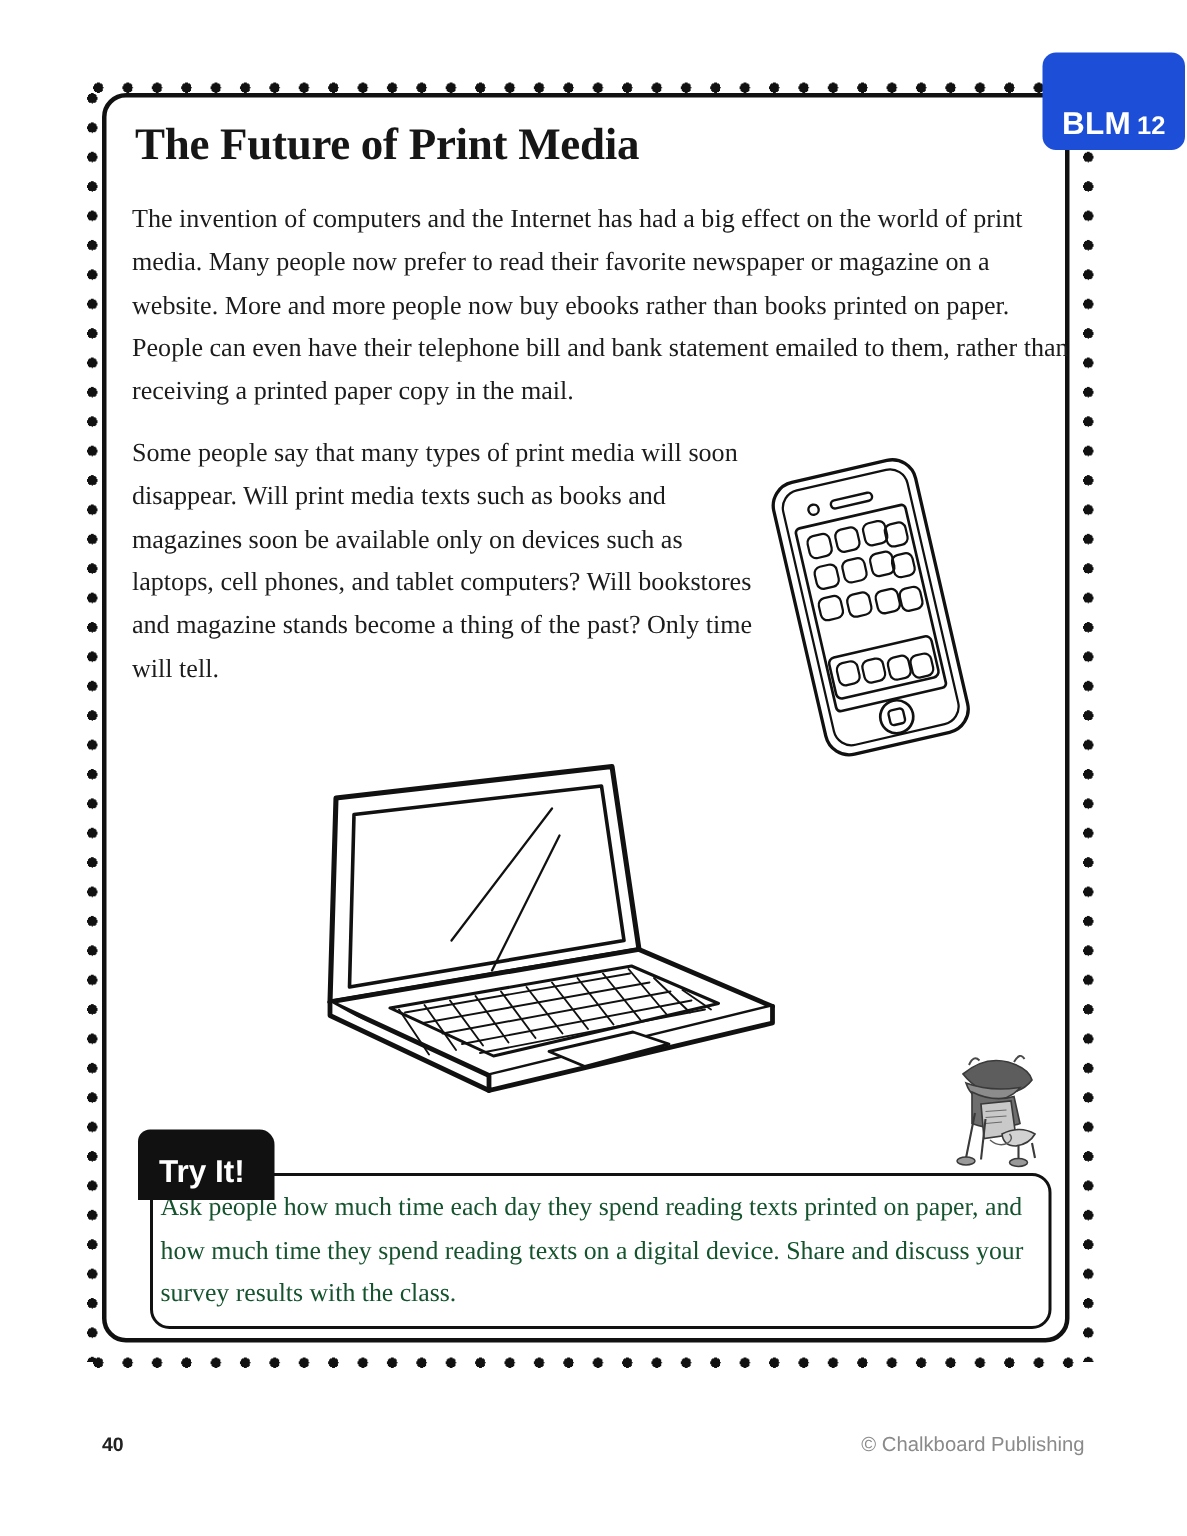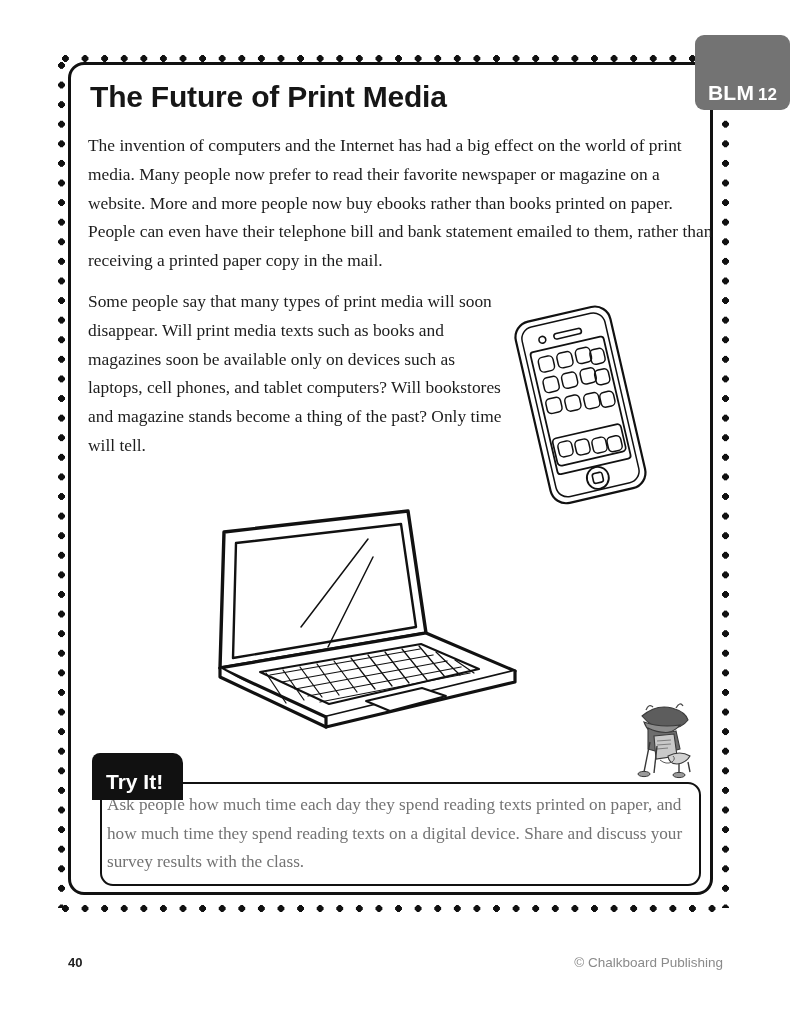--- a/index.html
+++ b/index.html
@@ -52,41 +52,41 @@
     border-radius: 16px;
     box-sizing: border-box;
     background: #fff;
   }
 
   
   #blm-badge {
     position: absolute;
     right: 1px;
     top: 35px;
-    background: #737373;
+    background: #1d4ed8;
     color: #fff;
     border-radius: 9px;
-    padding: 15px 13px 7px 13px;
+    padding: 4px 13px 7px 13px;
     font-family: "Liberation Sans", "DejaVu Sans", sans-serif;
     font-weight: bold;
     line-height: 1;
     z-index: 5;
     display: flex;
     align-items: baseline;
     gap: 4px;
   }
   #blm-badge .blm-label { font-size: 21px; letter-spacing: 0.2px; }
   #blm-badge .blm-num   { font-size: 17px; margin-top: 36px; }
 
   
   #page-title {
     position: absolute;
     left: 90px;
     top: 80px;
-    font-family: Liberation Sans, sans-serif;
+    font-family: Liberation Serif, serif;
     font-weight: bold;
     font-size: 30px;
     letter-spacing: -0.2px;
     color: #161616;
   }
 
   
   .body-para {
     position: absolute;
     font-family: "Liberation Serif", "DejaVu Serif", serif;
@@ -148,21 +148,21 @@
     z-index: 3;
   }
   #tryit-text {
     position: absolute;
     left: 107px;
     top: 791px;
     width: 580px;
     font-family: "Liberation Serif", "DejaVu Serif", serif;
     font-size: 17.2px;
     line-height: 28.6px;
-    color: #737373;
+    color: #14532d;
   }
 
   
   #footer-page-number {
     position: absolute;
     left: 68px;
     top: 955px;
     font-family: "Liberation Sans", "DejaVu Sans", sans-serif;
     font-weight: bold;
     font-size: 13px;

